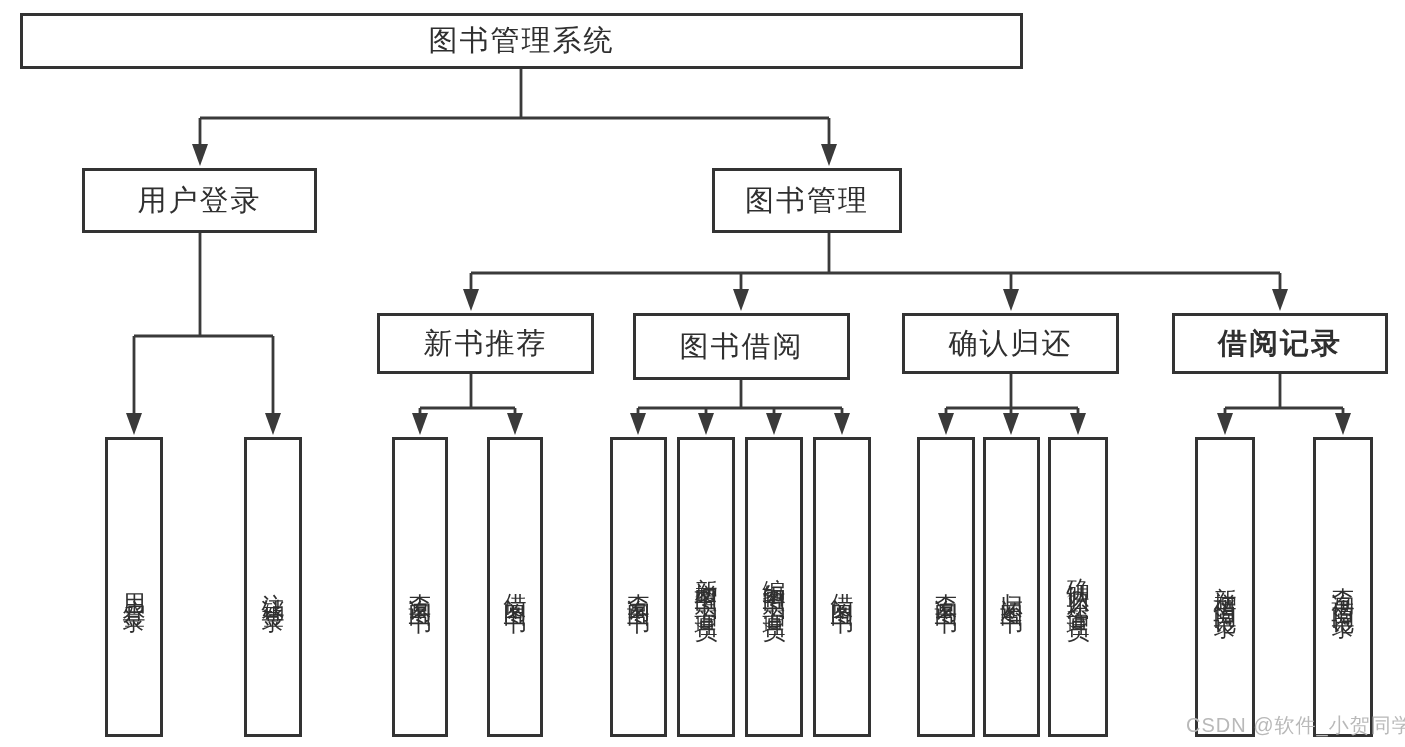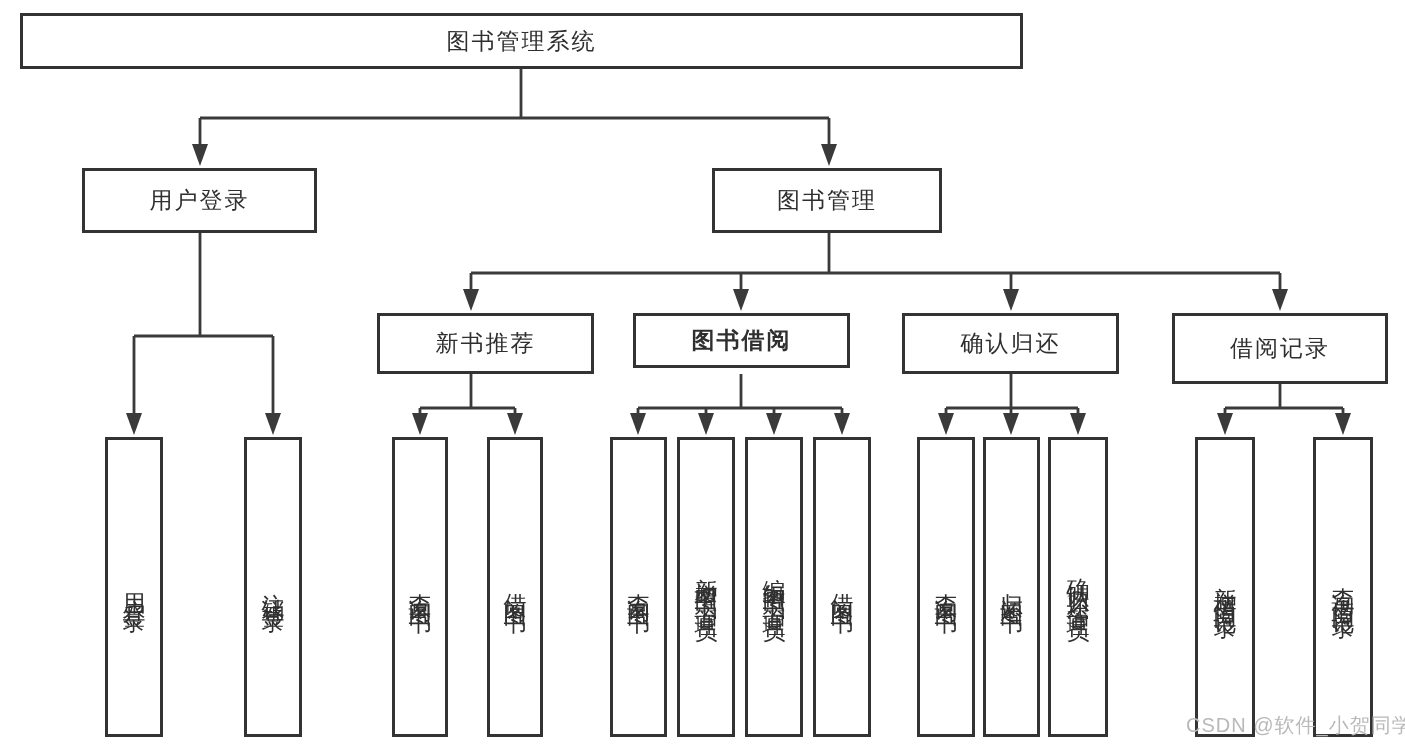--- a/index.html
+++ b/index.html
@@ -24,21 +24,21 @@
     position: absolute;
     background: #ffffff;
     border: 3px solid #333333;
     color: #2f2f2f;
     display: flex;
     align-items: center;
     justify-content: center;
     text-align: center;
   }
   .hnode {
-    font-size: 23px;
+    font-size: 29px;
     letter-spacing: 2px;
     white-space: nowrap;
   }
   .vnode { padding: 4px 0; }
   .vnode .vtext {
     writing-mode: vertical-rl;
     text-orientation: mixed;
     font-size: 23px;
     letter-spacing: 6px;
     line-height: 1.0;
@@ -95,26 +95,26 @@
       <polygon points="1003,413 1019,413 1011,435"></polygon>
       <polygon points="1070,413 1086,413 1078,435"></polygon>
       <polygon points="1217,413 1233,413 1225,435"></polygon>
       <polygon points="1335,413 1351,413 1343,435"></polygon>
     </g>
   </svg>
 
   <div class="node hnode" style="left:20px; top:13px; width:1003px; height:56px;">图书管理系统</div>
 
   <div class="node hnode" style="left:82px; top:168px; width:235px; height:65px;">用户登录</div>
-  <div class="node hnode" style="left:712px; top:168px; width:230px; height:65px;">图书管理</div>
+  <div class="node hnode" style="left:712px; top:168px; width:190px; height:65px;">图书管理</div>
 
   <div class="node hnode" style="left:377px; top:313px; width:217px; height:61px;">新书推荐</div>
-  <div class="node hnode" style="left:633px; top:313px; width:217px; height:55px;font-weight:bold;">图书借阅</div>
+  <div class="node hnode" style="left:633px; top:313px; width:217px; height:67px;">图书借阅</div>
   <div class="node hnode" style="left:902px; top:313px; width:217px; height:61px;">确认归还</div>
-  <div class="node hnode" style="left:1172px; top:313px; width:216px; height:71px;">借阅记录</div>
+  <div class="node hnode" style="left:1172px; top:313px; width:216px; height:61px;font-weight:bold;">借阅记录</div>
 
   <div class="node vnode" style="left:105px; top:437px; width:58px; height:300px;">
     <span class="vtext">用户登录</span>
   </div>
   <div class="node vnode" style="left:244px; top:437px; width:58px; height:300px;">
     <span class="vtext">注销登录</span>
   </div>
 
   <div class="node vnode" style="left:392px; top:437px; width:56px; height:300px;">
     <span class="vtext">查询图书</span>

